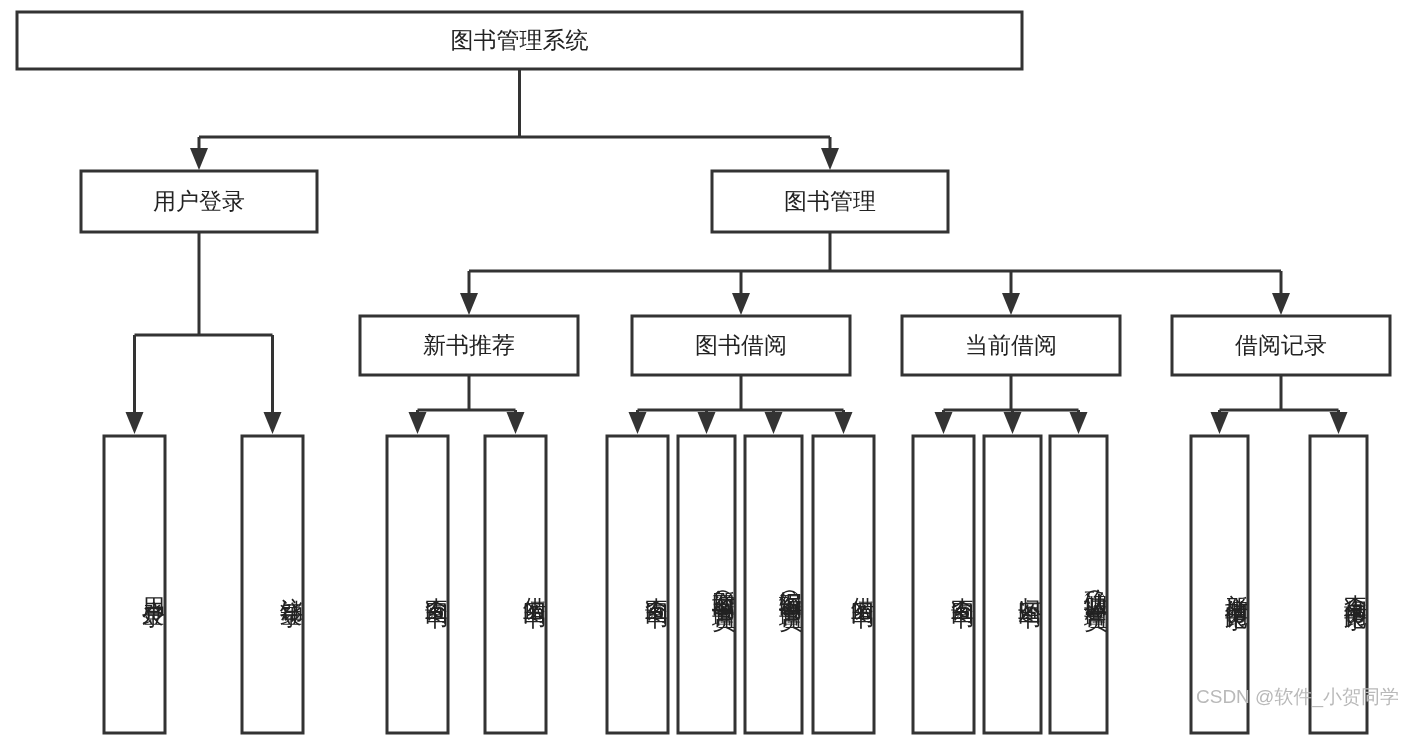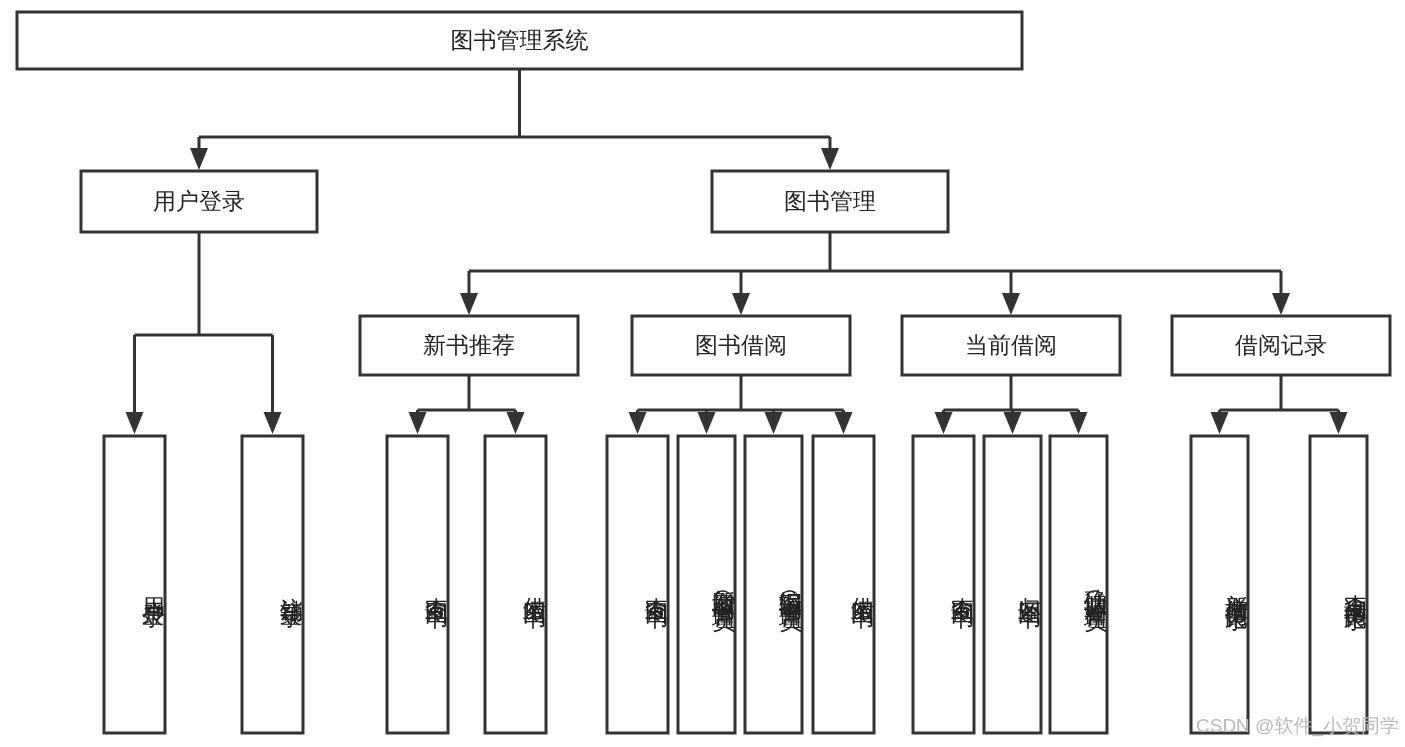--- a/index.html
+++ b/index.html
@@ -172,15 +172,15 @@
       <div class="vlabel" style="left: 678px; top: 446px; width: 57px; height: 277px;">新增图书（管理员）</div>
       <div class="vlabel" style="left: 745px; top: 446px; width: 57px; height: 277px;">编辑图书（管理员）</div>
       <div class="vlabel" style="left: 813px; top: 446px; width: 61px; height: 277px;">借阅图书</div>
       <div class="vlabel" style="left: 913px; top: 446px; width: 61px; height: 277px;">查询图书</div>
       <div class="vlabel" style="left: 984px; top: 446px; width: 57px; height: 277px;">归还图书</div>
       <div class="vlabel" style="left: 1050px; top: 446px; width: 57px; height: 277px;">确认归还（管理员）</div>
       <div class="vlabel" style="left: 1191px; top: 446px; width: 57px; height: 277px;">新增借阅记录</div>
       <div class="vlabel" style="left: 1310px; top: 446px; width: 57px; height: 277px;">查询借阅记录</div>
     </div>
 
-  <div class="watermark" style="left: 1196px; top: 713px;">CSDN @软件_小贺同学</div>
+  <div class="watermark" style="left: 1196px; top: 684px;">CSDN @软件_小贺同学</div>
 
 </div>
 
 </body></html>

